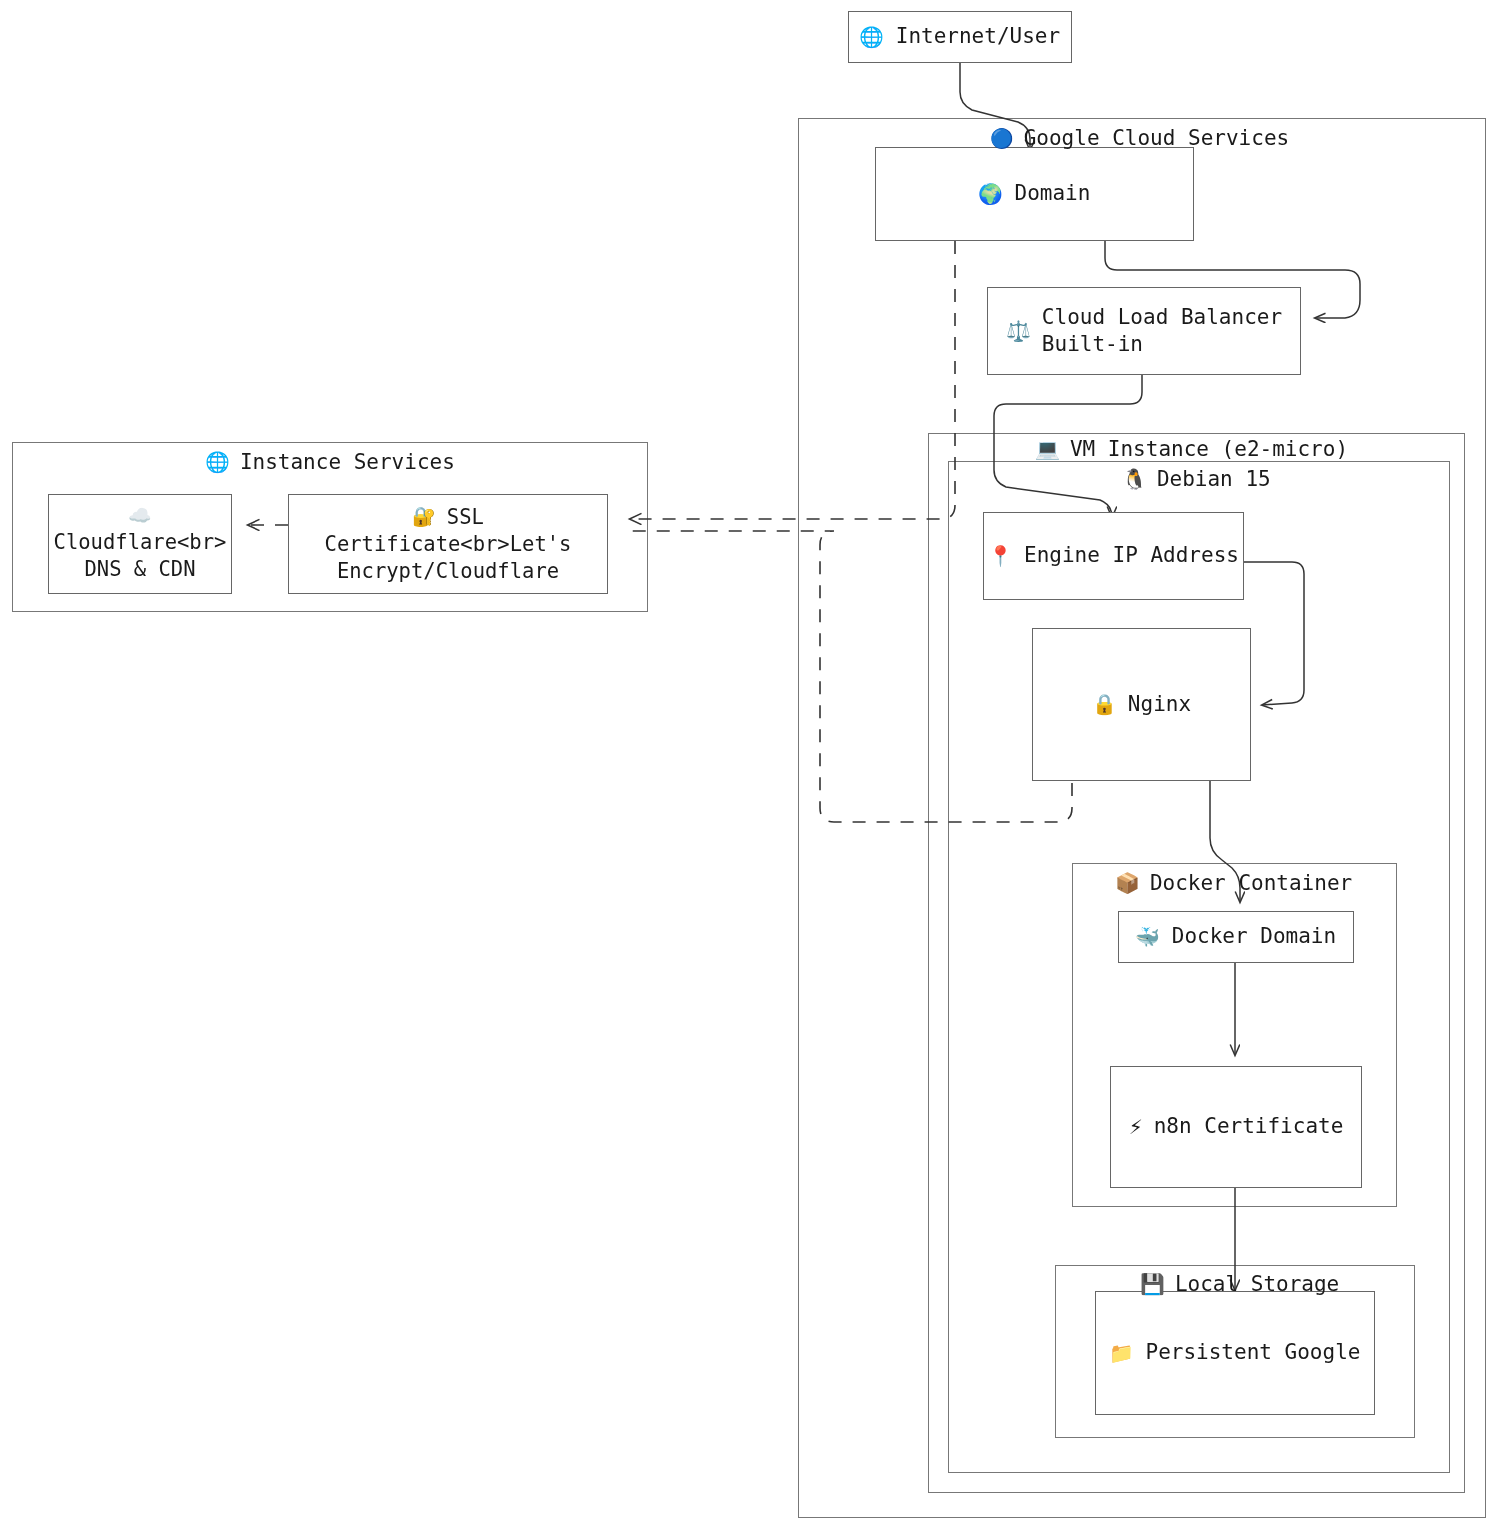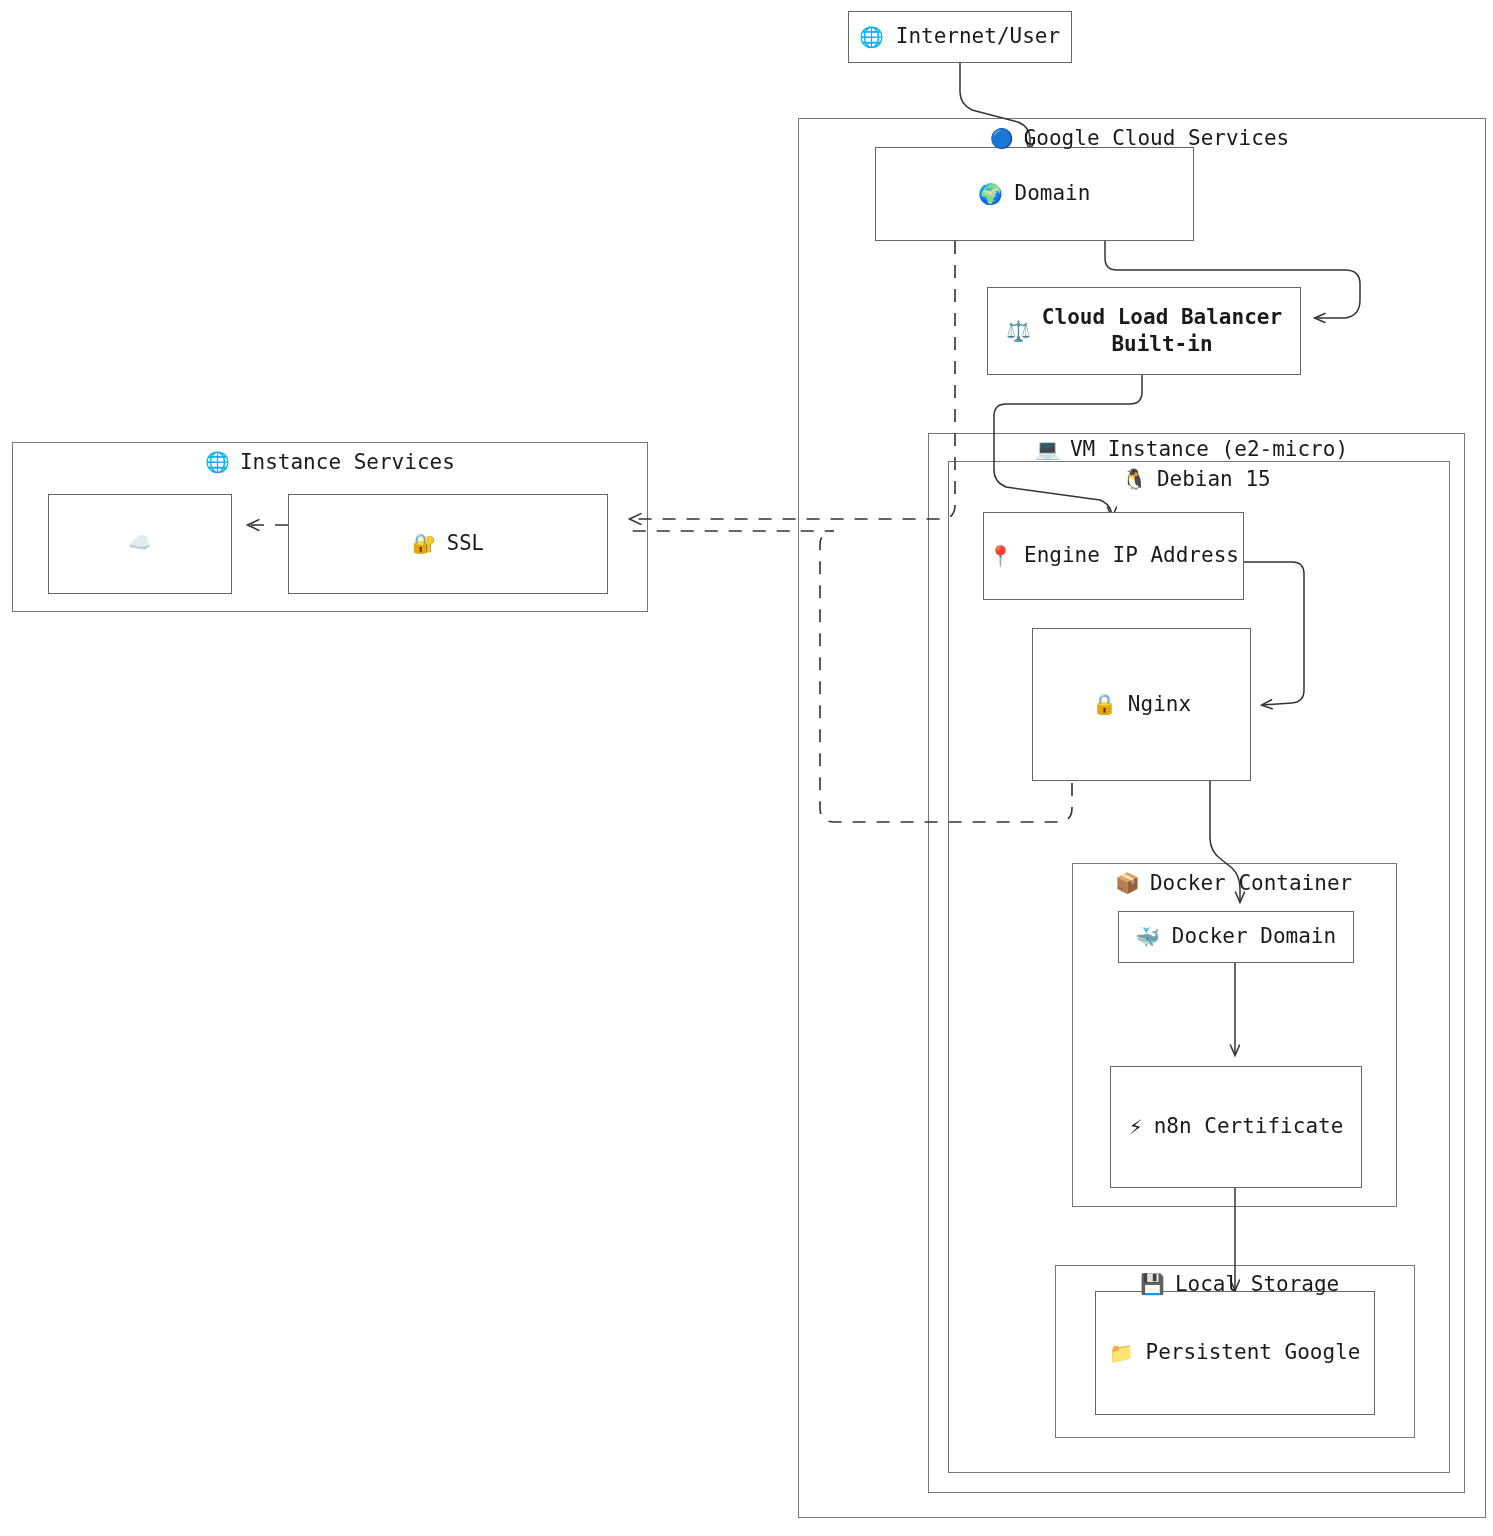--- a/index.html
+++ b/index.html
@@ -170,21 +170,21 @@
   <div class="node" style="left:875px;top:147px;width:319px;height:94px;">
     <span class="lbl t21">
       <span class="ic" style="font-size:20px;">🌍</span>
       <span>Domain</span>
     </span>
   </div>
 
   <div class="node" style="left:987px;top:287px;width:314px;height:88px;">
     <span class="lbl t21" style="align-items:center;">
       <span class="ic" style="font-size:20px;">⚖️</span>
-      <span style="text-align:center;font-weight:bold;">Cloud Load Balancer
+      <span style="text-align:left;">Cloud Load Balancer
 Built-in</span>
     </span>
   </div>
 
   <div class="node" style="left:983px;top:512px;width:261px;height:88px;">
     <span class="lbl t21">
       <span class="ic" style="font-size:20px;">📍</span>
       <span>Engine IP Address</span>
     </span>
   </div>
@@ -213,25 +213,28 @@
   <div class="node" style="left:1095px;top:1291px;width:280px;height:124px;">
     <span class="lbl t21">
       <span class="ic" style="font-size:20px;">📁</span>
       <span>Persistent Google</span>
     </span>
   </div>
 
   <div class="node" style="left:48px;top:494px;width:184px;height:100px;">
     <span class="stackwrap t20">
       <span class="ic" style="font-size:19px;margin-bottom:4px;">☁️</span>
+      <span style="white-space:pre-line;word-break:break-all;line-height:1.3;">Cloudflare&lt;br&gt;DNS &amp; CDN</span>
     </span>
   </div>
 
   <div class="node" style="left:288px;top:494px;width:320px;height:100px;">
     <span class="stackwrap t20" style="width:100%;">
       <span class="row-ic" style="margin-bottom:1px;">
         <span class="ic" style="font-size:19px;">🔐</span>
         <span id="ssl-l1">SSL</span>
       </span>
+      <span id="ssl-rest" style="white-space:pre-line;line-height:1.3;">Certificate&lt;br&gt;Let's
+Encrypt/Cloudflare</span>
     </span>
   </div>
 
 </div>
 
 </body></html>

